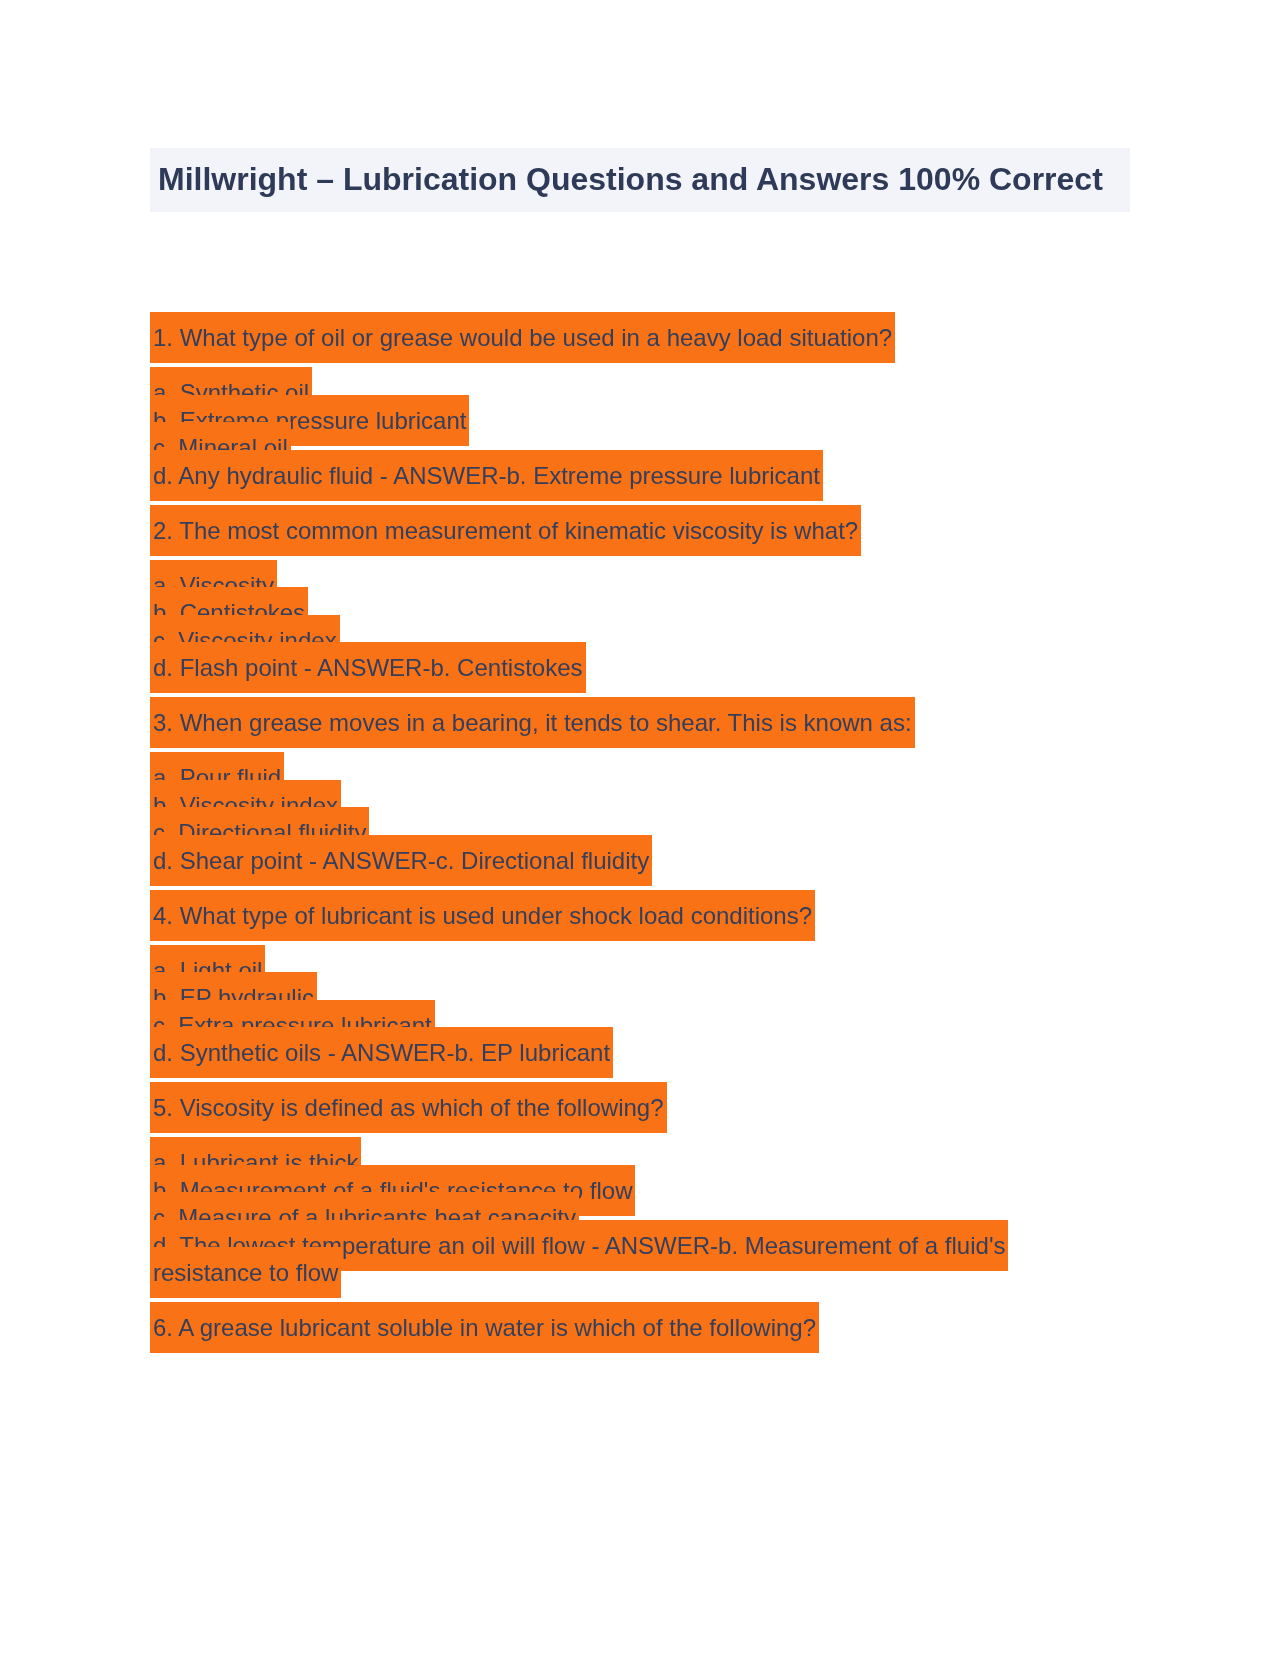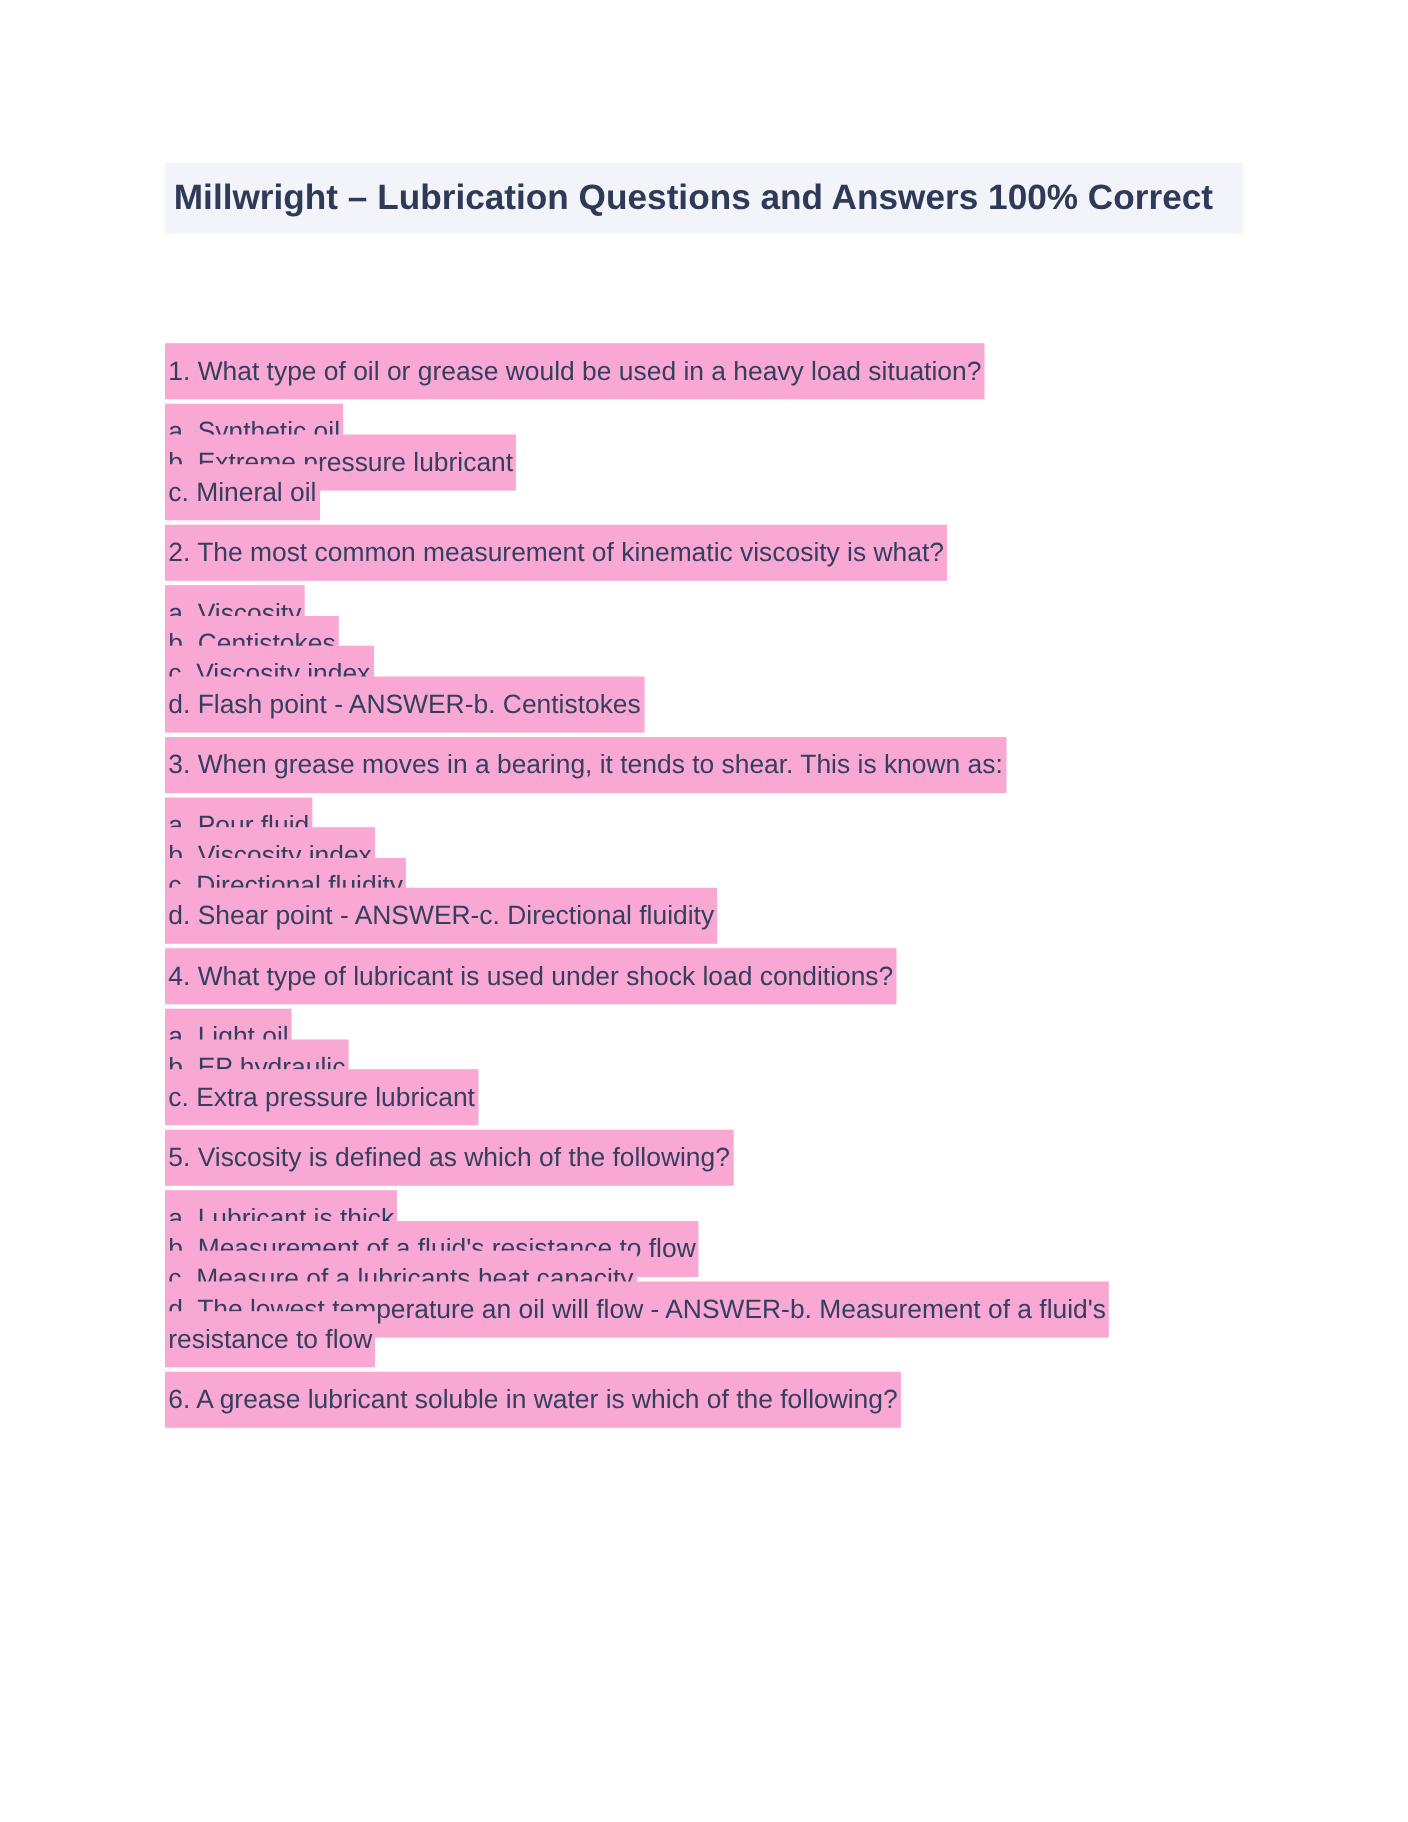--- a/index.html
+++ b/index.html
@@ -38,51 +38,51 @@
   .qa {
     width: 890px;
     font-size: 24px;
     line-height: 27.5px;
     color: #333f5c;
   }
   .qa p {
     margin: 0 0 27.5px 0;
   }
   .hl {
-    background: #f9a8d4;
+    background: #f97316;
     padding: 12px 3px;
     -webkit-box-decoration-break: clone;
     box-decoration-break: clone;
   }
 </style>
 </head>
 <body>
 
 <div class="page">
   <div class="content">
     <h1 class="doc-title">Millwright – Lubrication Questions and Answers 100% Correct</h1>
     <div class="qa" id="qa-list">
   <section>
     <p class="q-line"><span class="hl">1. What type of oil or grease would be used in a heavy load situation?</span></p>
-    <p class="opts"><span class="hl">a. Synthetic oil</span><br><span class="hl">b. Extreme pressure lubricant</span><br><span class="hl">c. Mineral oil</span><br></p>
+    <p class="opts"><span class="hl">a. Synthetic oil</span><br><span class="hl">b. Extreme pressure lubricant</span><br><span class="hl">c. Mineral oil</span><br><span class="hl">d. Any hydraulic fluid - ANSWER-b. Extreme pressure lubricant</span></p>
   </section>
 
   <section>
     <p class="q-line"><span class="hl">2. The most common measurement of kinematic viscosity is what?</span></p>
     <p class="opts"><span class="hl">a. Viscosity</span><br><span class="hl">b. Centistokes</span><br><span class="hl">c. Viscosity index</span><br><span class="hl">d. Flash point - ANSWER-b. Centistokes</span></p>
   </section>
 
   <section>
     <p class="q-line"><span class="hl">3. When grease moves in a bearing, it tends to shear. This is known as:</span></p>
     <p class="opts"><span class="hl">a. Pour fluid</span><br><span class="hl">b. Viscosity index</span><br><span class="hl">c. Directional fluidity</span><br><span class="hl">d. Shear point - ANSWER-c. Directional fluidity</span></p>
   </section>
 
   <section>
     <p class="q-line"><span class="hl">4. What type of lubricant is used under shock load conditions?</span></p>
-    <p class="opts"><span class="hl">a. Light oil</span><br><span class="hl">b. EP hydraulic</span><br><span class="hl">c. Extra pressure lubricant</span><br></p>
+    <p class="opts"><span class="hl">a. Light oil</span><br><span class="hl">b. EP hydraulic</span><br><span class="hl">c. Extra pressure lubricant</span><br><span class="hl">d. Synthetic oils - ANSWER-b. EP lubricant</span></p>
   </section>
 
   <section>
     <p class="q-line"><span class="hl">5. Viscosity is defined as which of the following?</span></p>
     <p class="opts"><span class="hl">a. Lubricant is thick</span><br><span class="hl">b. Measurement of a fluid's resistance to flow</span><br><span class="hl">c. Measure of a lubricants heat capacity</span><br><span class="hl">d. The lowest temperature an oil will flow - ANSWER-b. Measurement of a fluid's resistance to flow</span></p>
   </section>
 
   <section>
     <p class="q-line"><span class="hl">6. A grease lubricant soluble in water is which of the following?</span></p>
 

